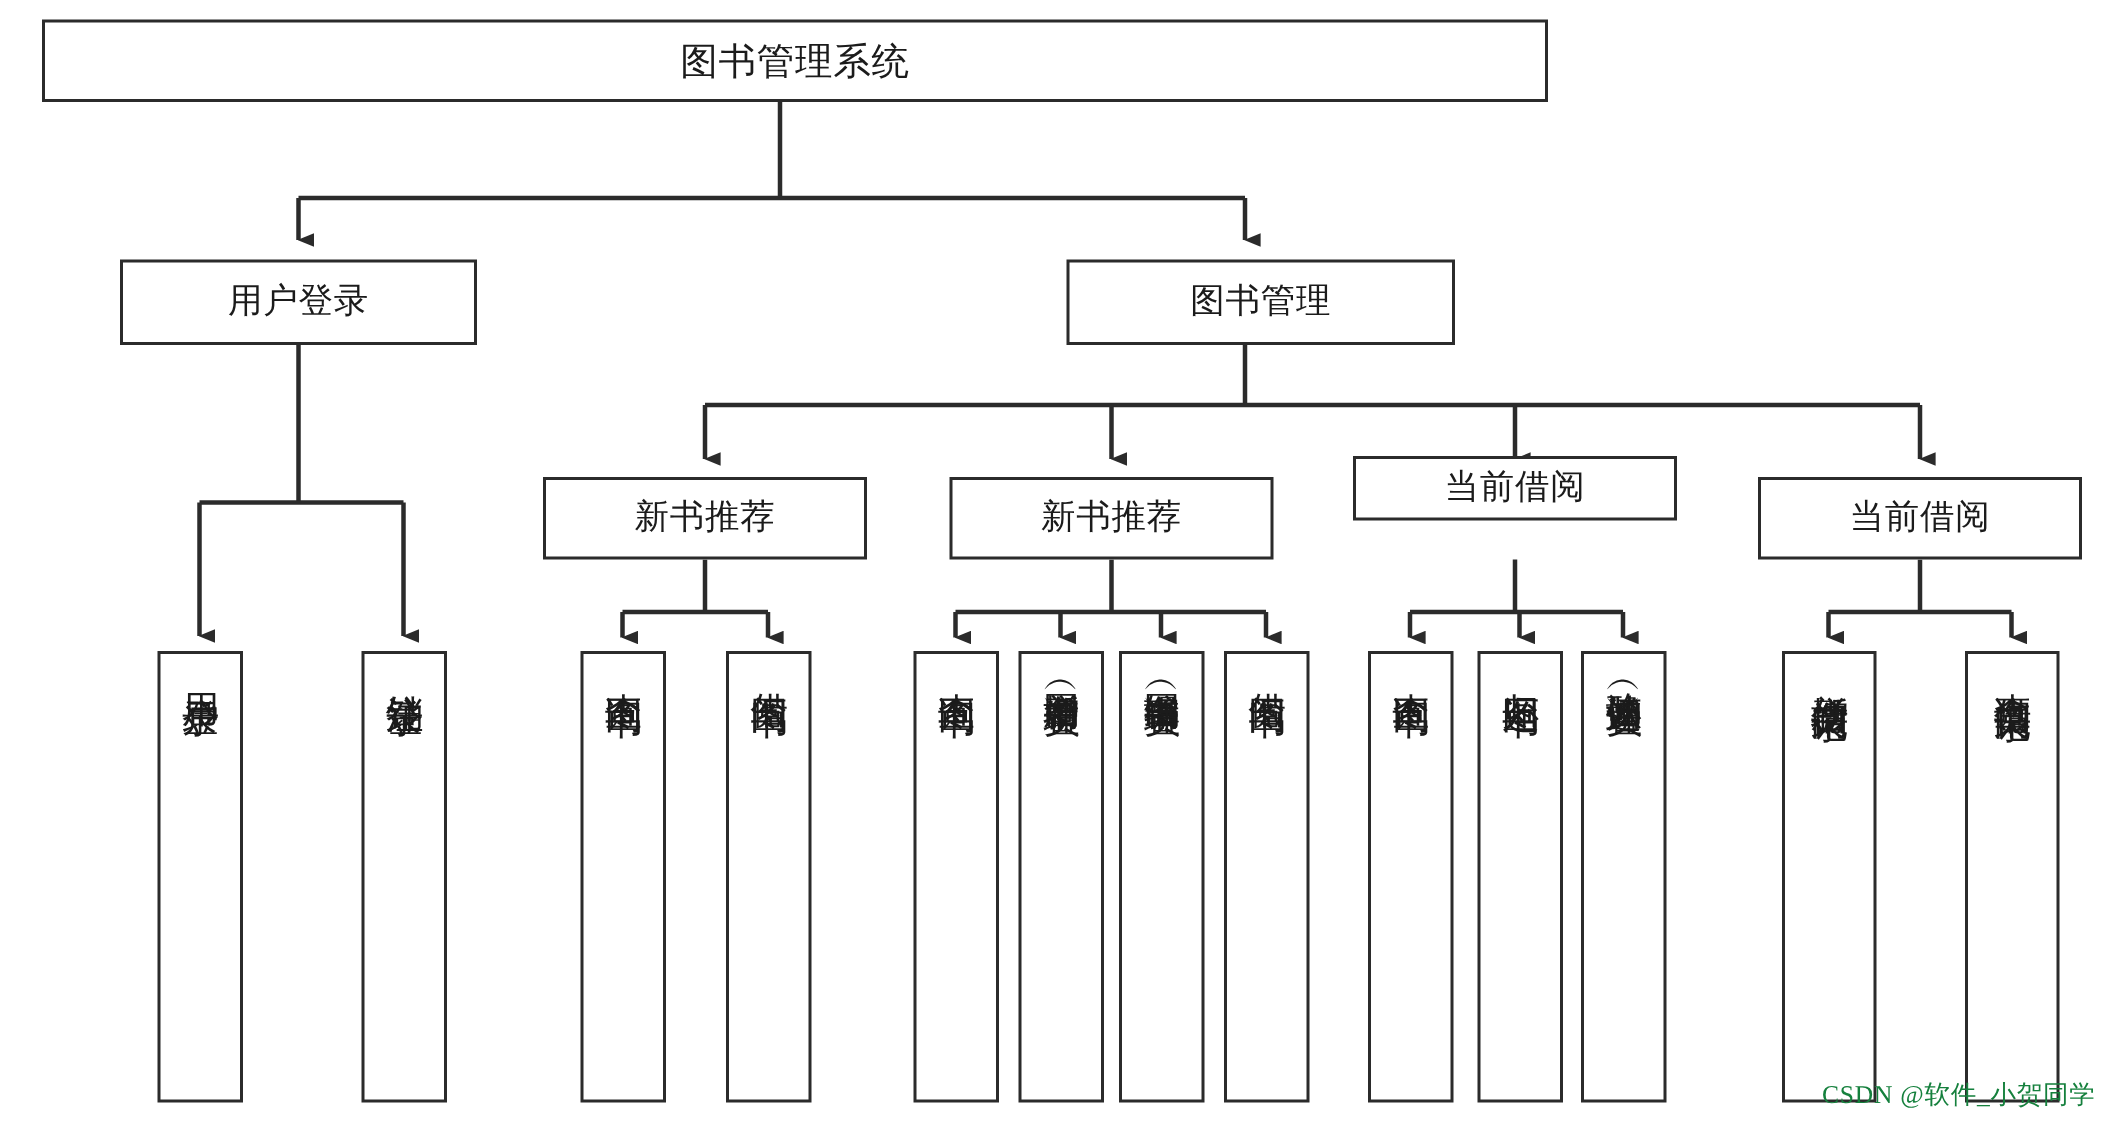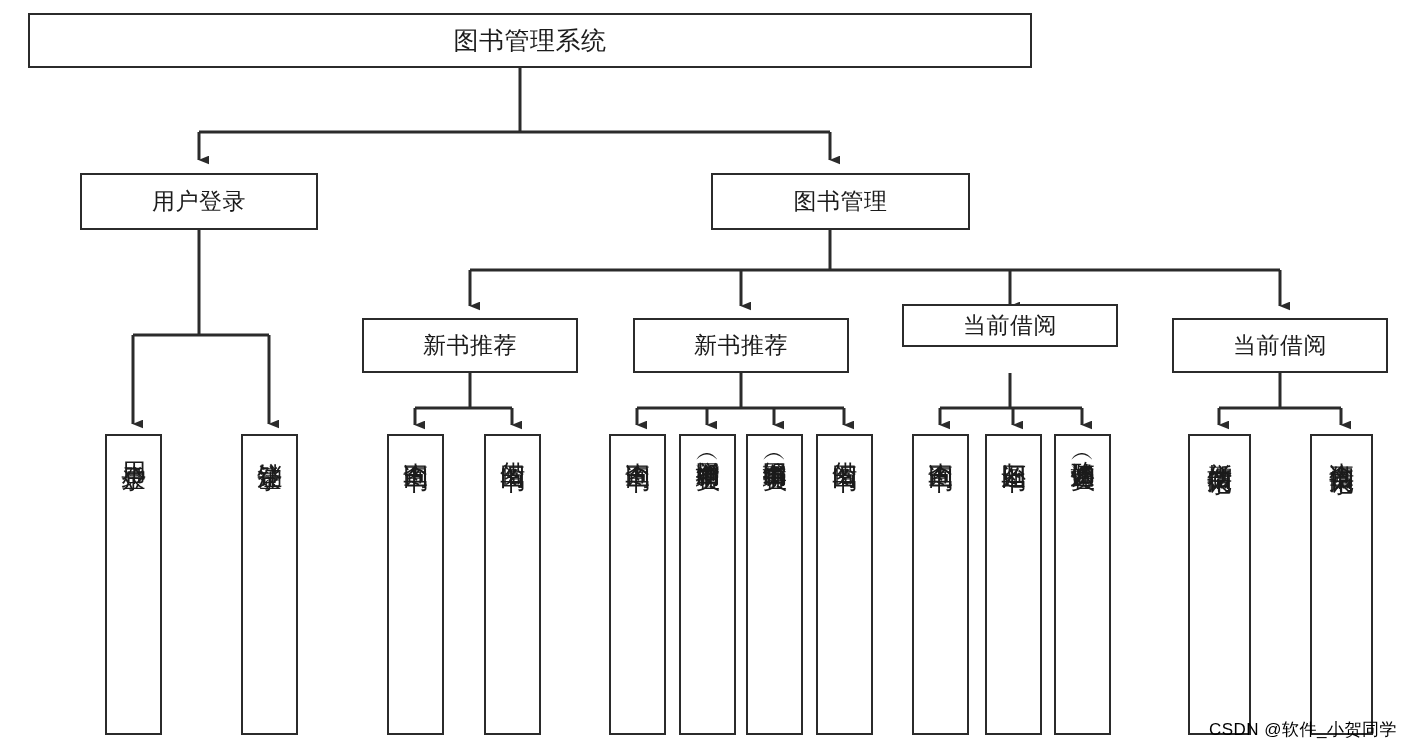--- a/index.html
+++ b/index.html
@@ -66,25 +66,25 @@
   }
   .node.vert.tall .node-label {
     font-size: 24px;
     letter-spacing: 1px;
   }
   #watermark {
     position: absolute;
     right: 8px;
     bottom: 6px;
     font-size: 17px;
-    color: #000000;
+    color: #15803d;
     letter-spacing: 0.5px;
     z-index: 5;
     white-space: nowrap;
-    font-family: Liberation Sans, sans-serif;
+    font-family: Liberation Serif, serif;
   }
 </style>
 </head>
 <body>
 
 <div id="diagram-root">
 
   <svg id="edge-layer" width="1405" height="747" viewBox="0 0 1405 747">
     <defs>
       <marker id="arrowhead" markerWidth="9" markerHeight="11" refX="4.5" refY="10.4" orient="auto" markerUnits="userSpaceOnUse">

